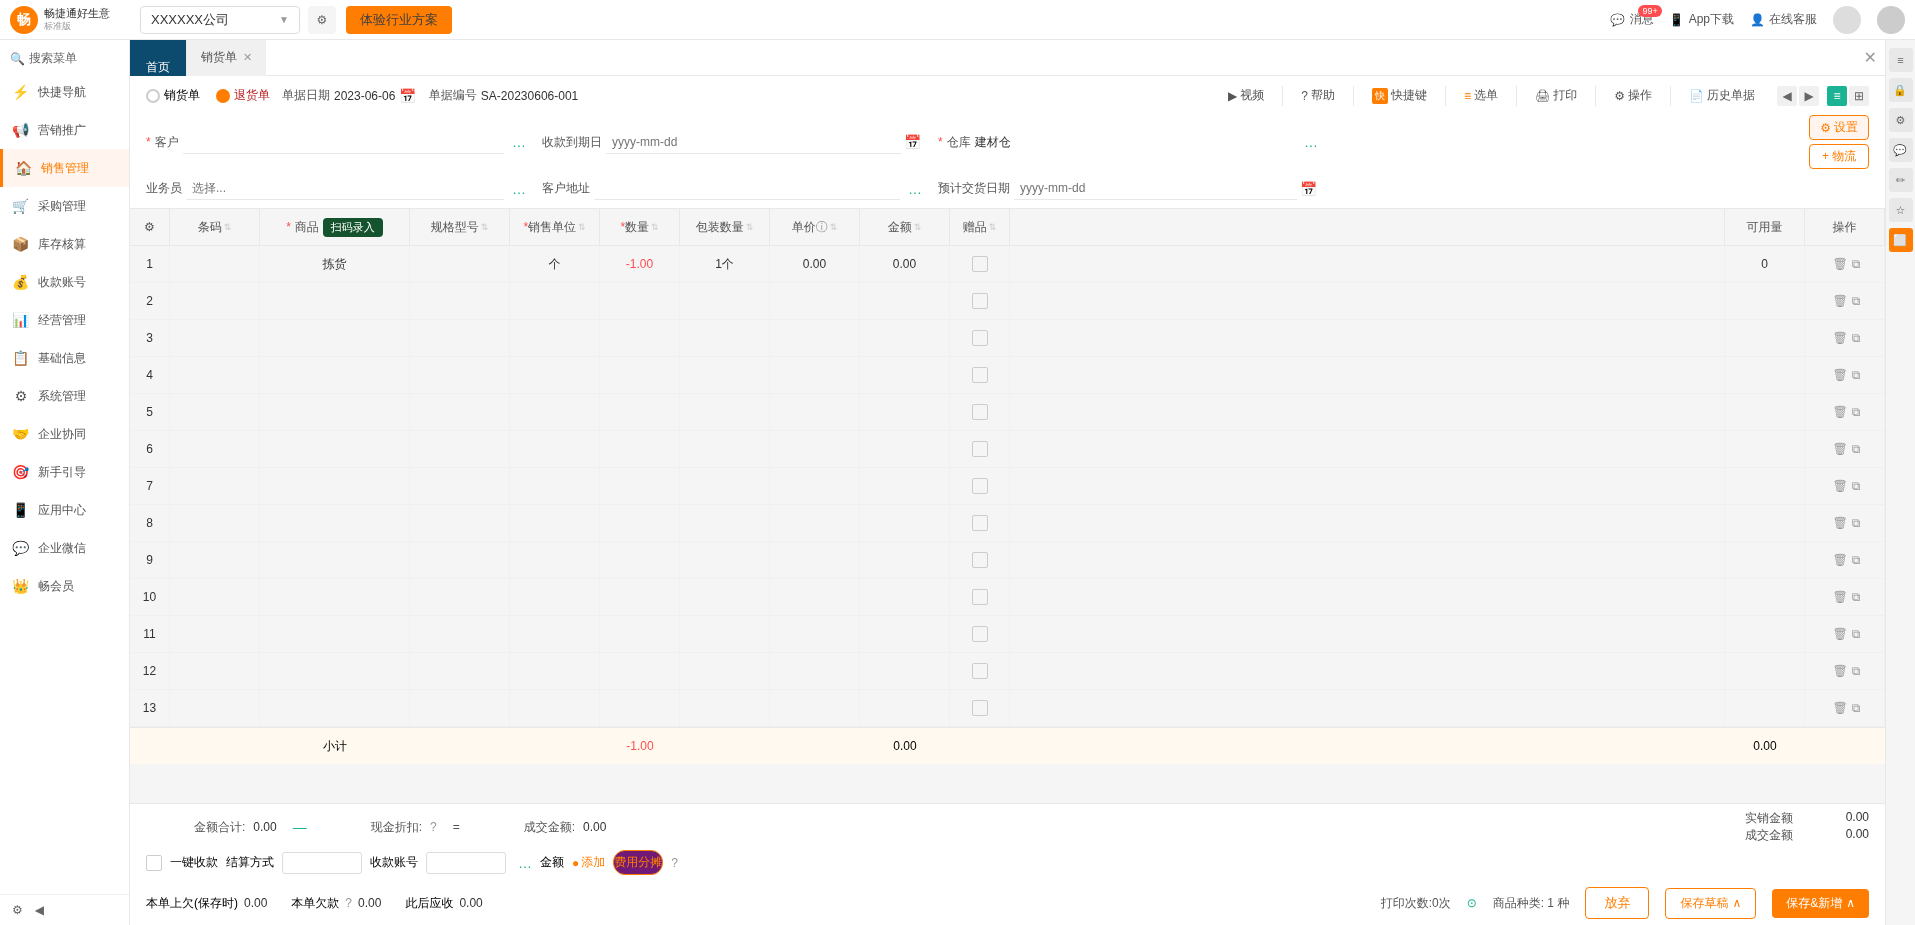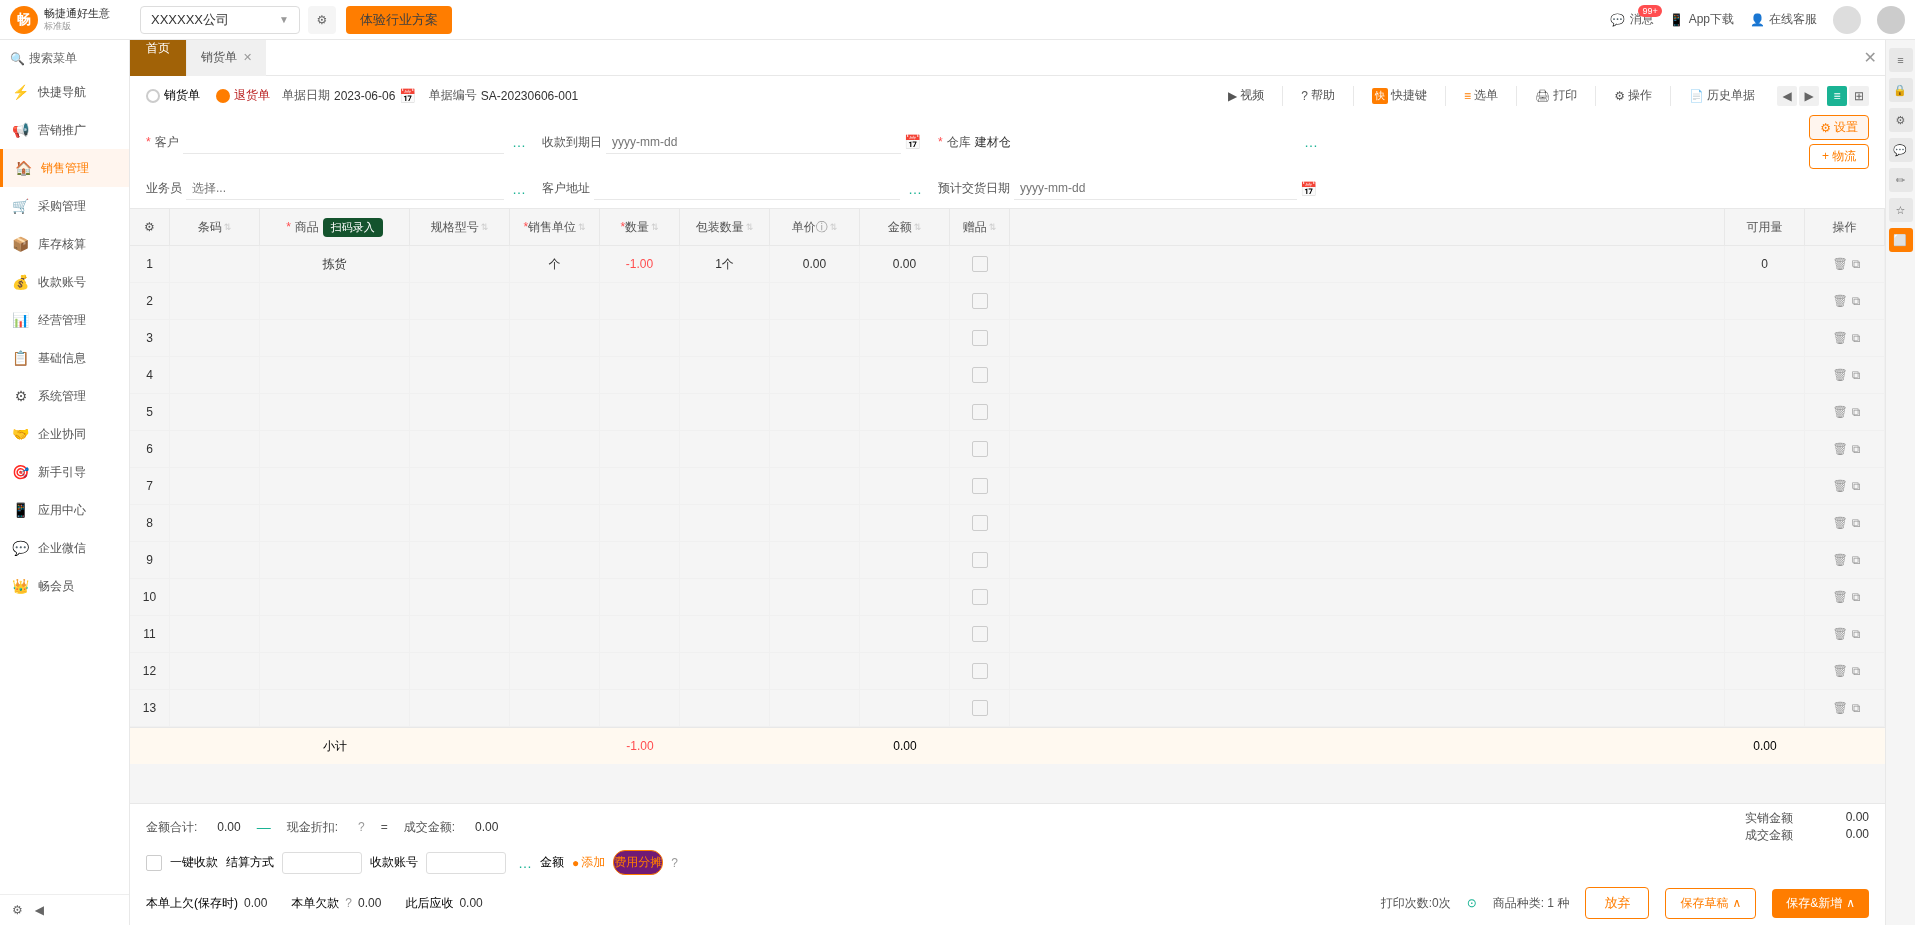--- a/index.html
+++ b/index.html
@@ -89,22 +89,22 @@
       display: flex; padding: 8px 12px; gap: 12px; align-items: center;
     }
 
     
     .main-content { flex: 1; display: flex; flex-direction: column; overflow: hidden; }
     .tab-bar {
       background: #fff; border-bottom: 1px solid #e8e8e8;
       display: flex; align-items: center; height: 36px; padding: 0;
     }
     .tab-home {
-      background: #a16207; color: #fff;
-      padding: 0 16px; height: 36px; display: flex; align-items: flex-start;
+      background: #0c4a6e; color: #fff;
+      padding: 0 16px; height: 36px; display: flex; align-items: flex-end;
       font-size: 13px; cursor: pointer;
     }
     .tab-item {
       padding: 0 14px; height: 36px; display: flex; align-items: center; gap: 6px;
       background: #f0f0f0; color: #555; cursor: pointer; font-size: 13px;
       border-left: 1px solid #e8e8e8;
     }
     .tab-close { color: #999; font-size: 11px; cursor: pointer; }
     .form-area {
       background: #fff; padding: 8px 16px;
@@ -174,21 +174,21 @@
     }
 
     
     .footer-area {
       background: #fff; border-top: 1px solid #e8e8e8;
       padding: 6px 16px;
     }
     .footer-top {
       display: flex; align-items: center; gap: 16px; margin-bottom: 6px;
     }
-    .footer-field { display: flex; align-items: center; gap: 20px; color: #555; }
+    .footer-field { display: flex; align-items: center; gap: 8px; color: #555; margin-left: 48px; }
     .amount-summary {
       margin-left: auto; text-align: right;
     }
     .amount-row { display: flex; gap: 16px; justify-content: flex-end; font-size: 12px; color: #555; }
     .amount-val { color: #333; font-weight: 500; min-width: 60px; text-align: right; }
     .footer-bottom {
       display: flex; align-items: center; gap: 12px; justify-content: flex-end;
     }
     .btn-abandon {
       border: 1px solid #ff7d00; color: #ff7d00; background: #fff;

